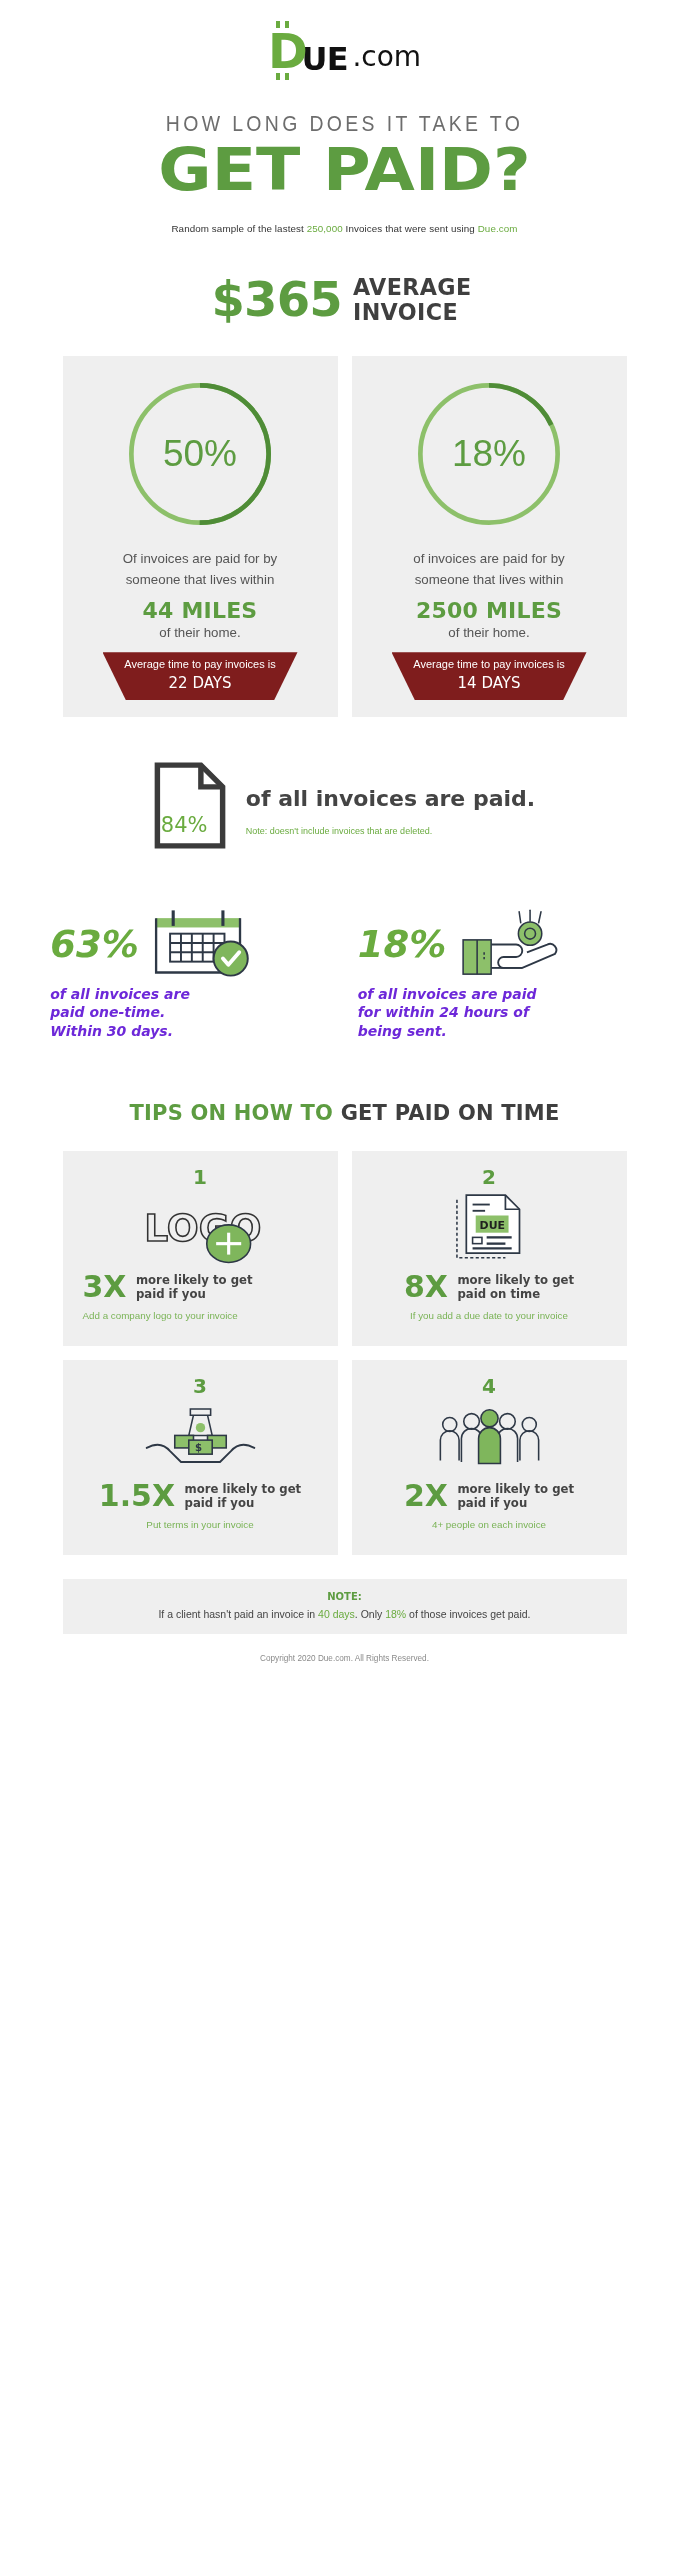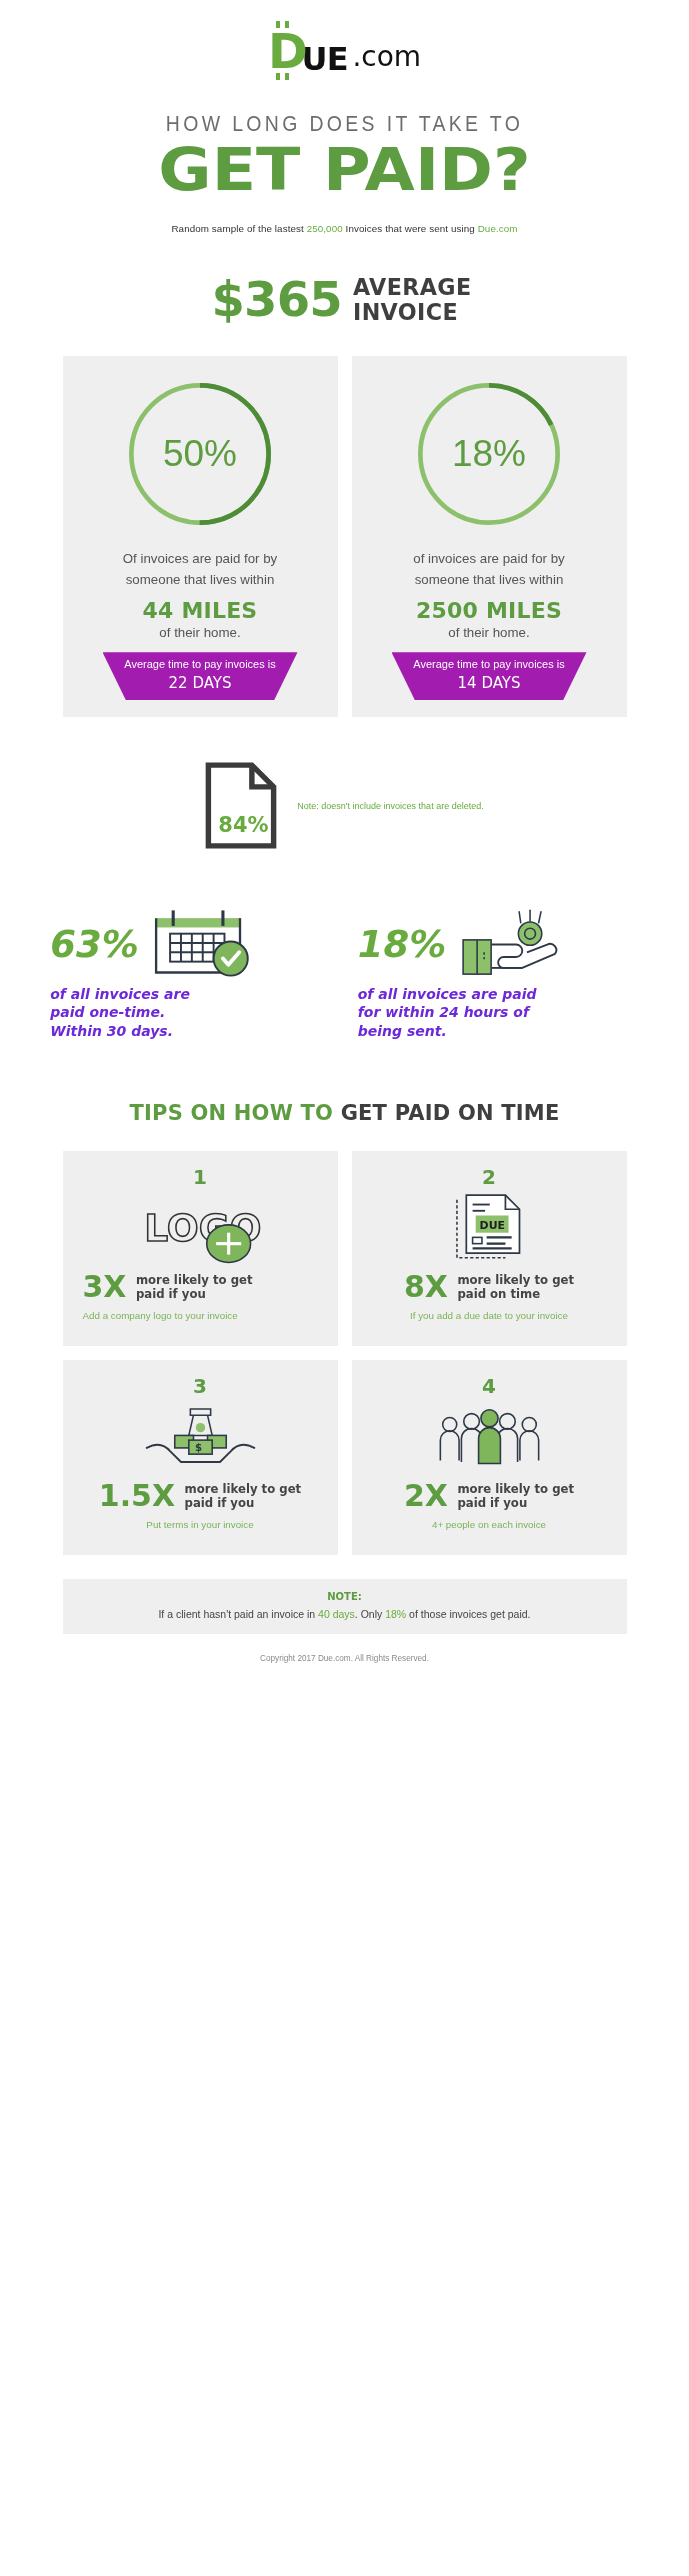--- a/index.html
+++ b/index.html
@@ -56,36 +56,36 @@
   .donut svg{display:block;}
   .donut .val{
     position:absolute;inset:0;display:flex;align-items:center;justify-content:center;
     font-size:37px;color:#5d9c41;font-family:"Liberation Sans", sans-serif;font-weight:300;
   }
   .card-p{text-align:center;font-size:13.3px;color:#555;line-height:1.55;margin:17px 20px 0;font-weight:300;}
   .card-big{text-align:center;font-size:22px;font-weight:bold;color:#5d9c41;margin-top:7.8px;
             font-family:"DejaVu Sans", sans-serif;letter-spacing:0.2px;}
   .card-sub{text-align:center;font-size:13.3px;color:#555;font-weight:300;margin-top:1.6px;}
   .ribbon{
-    margin:12.5px auto 0;width:195px;background:#a21caf;color:#fff;text-align:center;
+    margin:12.5px auto 0;width:195px;background:#7f1d1d;color:#fff;text-align:center;
     padding:6.2px 0 7.8px;
     clip-path:polygon(0% 0%,100% 0%,88% 100%,12% 100%);
   }
   .ribbon-t{font-size:11px;font-weight:300;line-height:1.25;}
   .ribbon-b{font-size:15px;font-weight:normal;margin-top:2.3px;font-family:"DejaVu Sans", sans-serif;}
   .card-pad{height:17px;}
 
   
   .docrow{display:flex;align-items:flex-start;justify-content:center;margin-top:45px;gap:20px;}
   .docicon{position:relative;width:72px;height:87px;flex:0 0 auto;}
   .doctext{padding-top:23.4px;}
   .doctext .h{font-size:22px;font-weight:bold;color:#444;font-family:"DejaVu Sans", sans-serif;}
   .doctext .n{font-size:9px;color:#6aab3f;margin-top:15px;}
   .doc-pct{
-    position:absolute;left:13px;bottom:12.5px;font-size:21px;font-weight:bold;color:#6aab3f;
+    position:absolute;left:7px;bottom:12.5px;font-size:21px;font-weight:normal;color:#6aab3f;
     font-family:"DejaVu Sans", sans-serif;
   }
 
   
   .pctrow{display:flex;justify-content:center;gap:26.5px;margin-top:58px;}
   .pctcell{width:281px;font-style:italic;}
   .pcthead{display:flex;align-items:center;gap:14px;}
   .pctnum{font-size:37px;font-weight:bold;color:#6aab3f;line-height:1;font-family:"DejaVu Sans", sans-serif;}
   .pcttext{font-size:14px;font-weight:bold;color:#6d28d9;line-height:1.3;margin-top:3px;
            font-family:"DejaVu Sans", sans-serif;}
@@ -192,20 +192,21 @@
 
   <div class="docrow">
     <div class="docicon">
       <svg width="72" height="87" viewBox="0 0 92 112">
         <path d="M4,4 H60 L88,32 V108 H4 Z" fill="#fff" stroke="#3b3b3b" stroke-width="7" stroke-linejoin="miter"></path>
         <path d="M60,4 V32 H88" fill="none" stroke="#3b3b3b" stroke-width="7" stroke-linejoin="miter"></path>
       </svg>
       <div class="doc-pct">84%</div>
     </div>
     <div class="doctext">
+      <div class="h">of all invoices are paid.</div>
       <div class="n">Note: doesn't include invoices that are deleted.</div>
     </div>
   </div>
 
   <div class="pctrow">
 
     <div class="pctcell">
       <div class="pcthead">
         <div class="pctnum">63%</div>
         <span>
@@ -376,16 +377,16 @@
 
   </div>
 
   <div class="notebox">
     <div class="t">NOTE:</div>
     <div class="b">
       <span>If a client hasn't paid an invoice in </span><span class="g">40 days</span><span>. Only </span><span class="g">18%</span><span> of those invoices get paid.</span>
     </div>
   </div>
 
-  <div class="copyright">Copyright 2017 Due.com. All Rights Reserved.</div>
+  <div class="copyright">Copyright 2020 Due.com. All Rights Reserved.</div>
 
 </div>
 
 
 </body></html>

